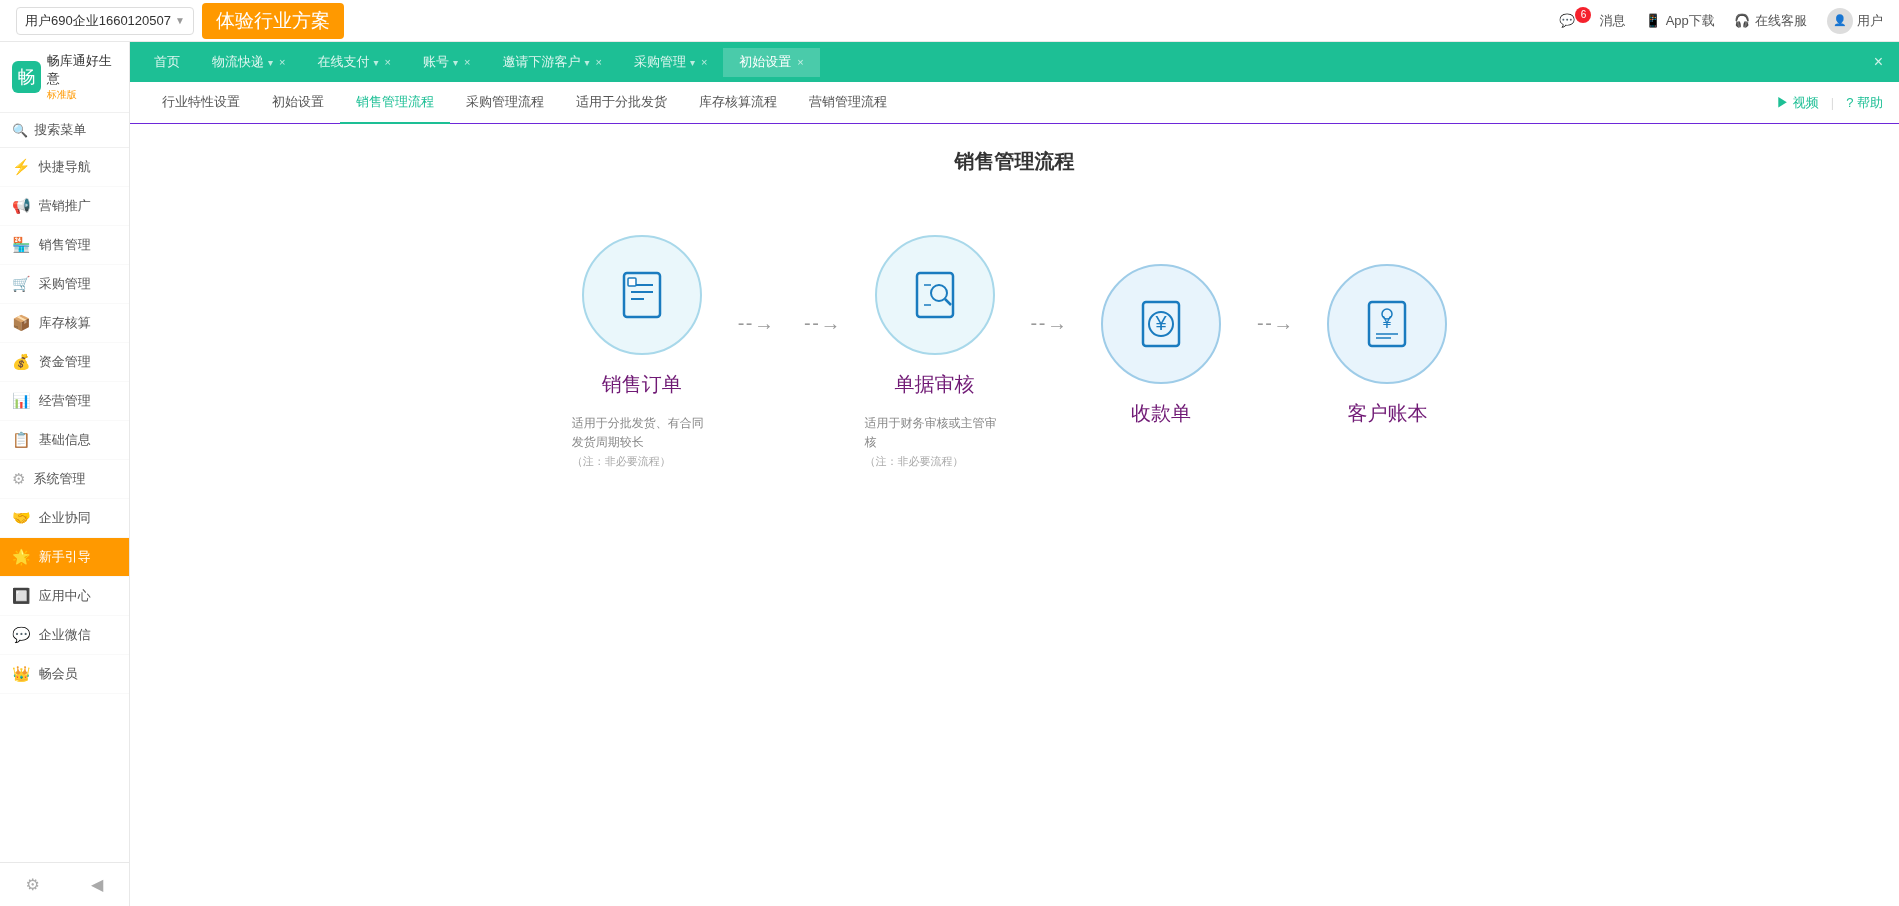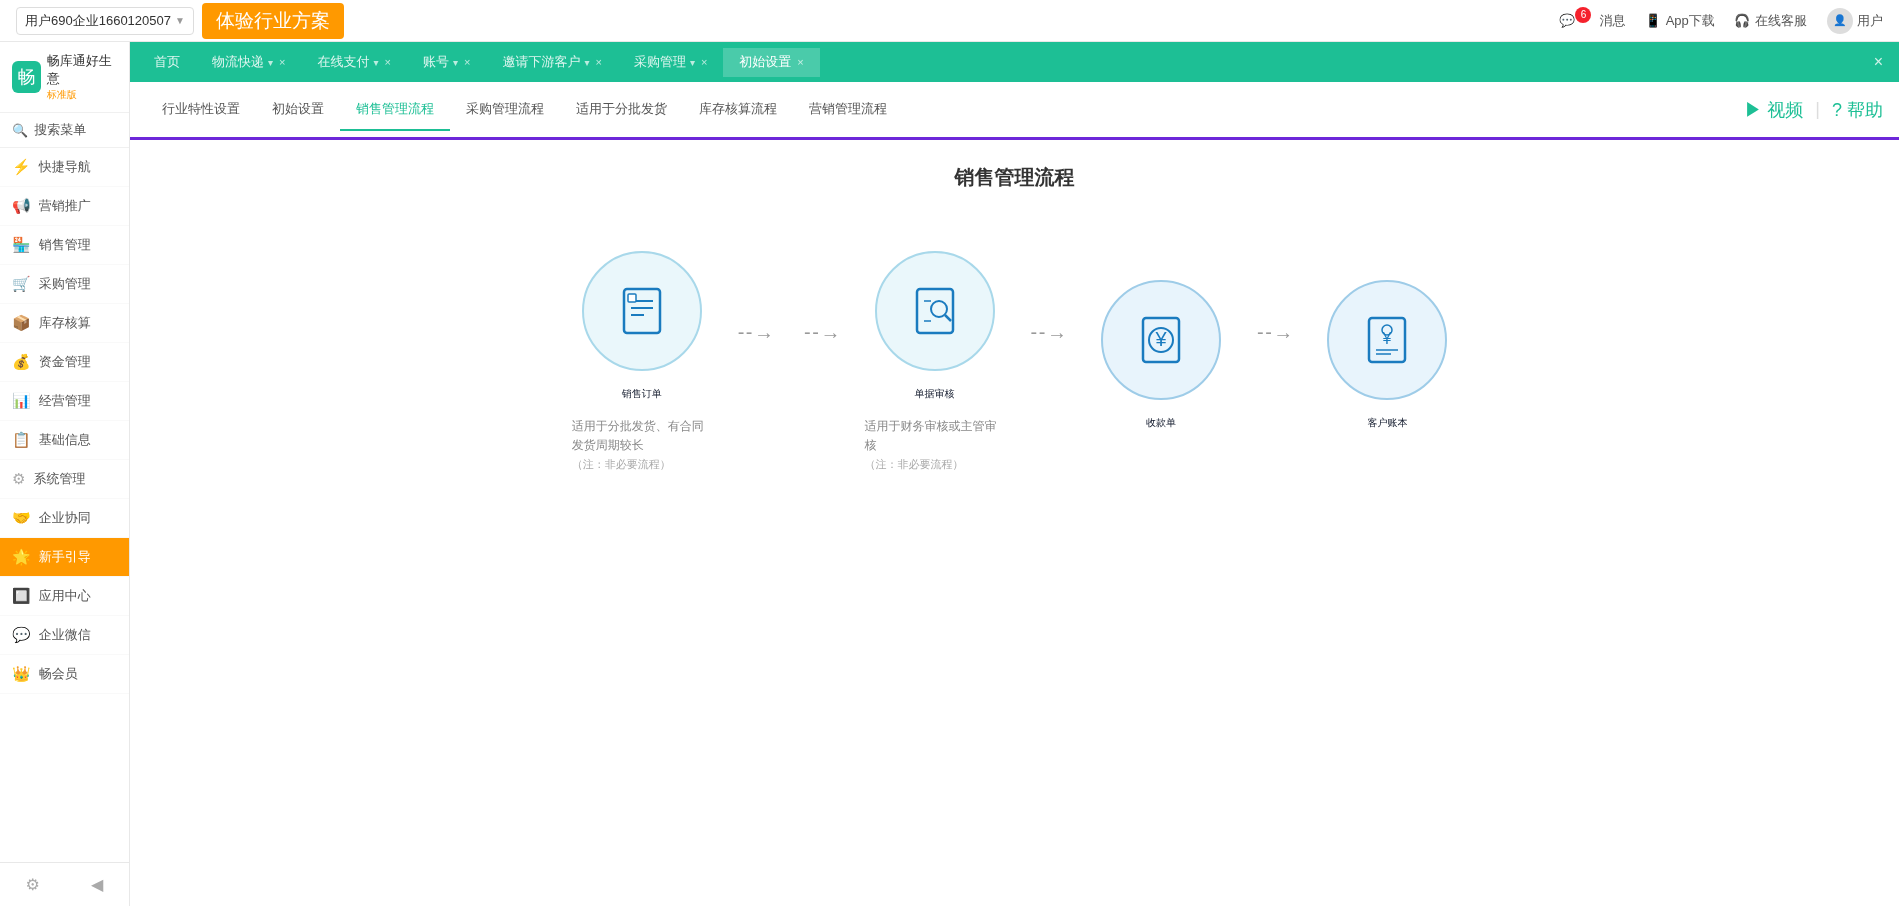--- a/index.html
+++ b/index.html
@@ -79,46 +79,46 @@
       display: flex; align-items: center; gap: 4px; cursor: pointer;
       font-size: 13px; position: relative; white-space: nowrap;
     }
     .nav-tab.active { background: rgba(255,255,255,0.2); color: #fff; }
     .nav-tab .close-btn { font-size: 11px; color: rgba(255,255,255,0.7); margin-left: 2px; }
     .nav-tab .chevron-down { font-size: 10px; color: rgba(255,255,255,0.7); }
     .nav-close-all { margin-left: auto; color: rgba(255,255,255,0.8); cursor: pointer; font-size: 16px; padding: 0 8px; }
 
     
     .sub-tabs-bar {
-      background: #fff; border-bottom: 3px solid #6d28d9;
+      background: #fff; border-bottom: 1px solid #6d28d9;
       display: flex; align-items: center; padding: 0 16px;
-      height: 58px; gap: 0;
+      height: 42px; gap: 0;
     }
     .sub-tab {
       padding: 0 16px; height: 42px; display: flex; align-items: center;
       color: #555; cursor: pointer; font-size: 13px; border-bottom: 2px solid transparent;
       white-space: nowrap;
     }
     .sub-tab.active { color: #1dbf95; border-bottom: 2px solid #1dbf95; }
-    .sub-tabs-right { margin-left: auto; display: flex; align-items: center; gap: 12px; color: #1dbf95; font-size: 18px; cursor: pointer; }
+    .sub-tabs-right { margin-left: auto; display: flex; align-items: center; gap: 12px; color: #1dbf95; font-size: 13px; cursor: pointer; }
 
     
     .page-content { flex: 1; background: #fff; overflow-y: auto; padding: 24px; }
     .page-title { text-align: center; font-size: 20px; color: #333; margin-bottom: 60px; }
 
     
     .flow-container { display: flex; align-items: center; justify-content: center; gap: 0; padding: 0 40px; }
     .flow-step { display: flex; flex-direction: column; align-items: center; gap: 16px; min-width: 160px; }
     .flow-circle {
       width: 120px; height: 120px; border-radius: 50%;
       border: 2px solid #a8d8ea; background: #eaf7fb;
       display: flex; align-items: center; justify-content: center;
       position: relative;
     }
-    .flow-step-name { font-size: 10px; color: #0f172a; font-weight: 500; }
+    .flow-step-name { font-size: 20px; color: #701a75; font-weight: 500; }
     .flow-step-desc { font-size: 12px; color: #888; text-align: left; line-height: 1.6; max-width: 140px; }
 
     .flow-arrow { color: #999; font-size: 20px; padding: 0 16px; margin-top: -60px; letter-spacing: -2px; }
 
     
     .flow-svg { width: 52px; height: 52px; }
   </style>
 </head>
 <body>
 

